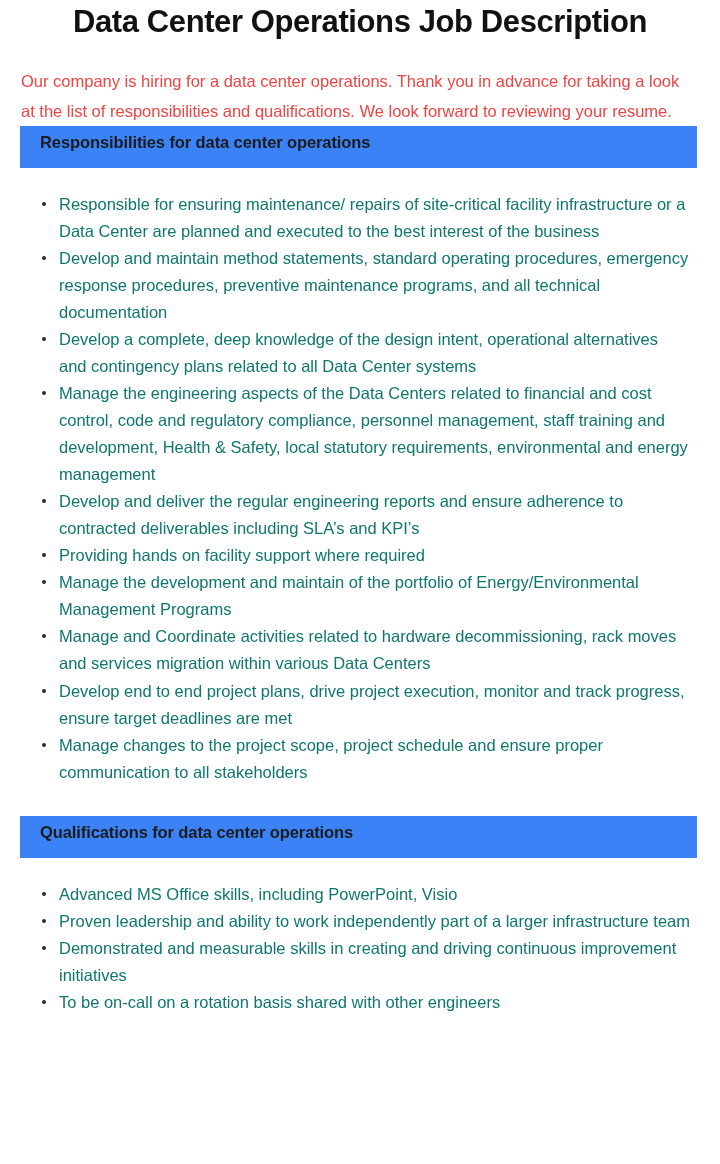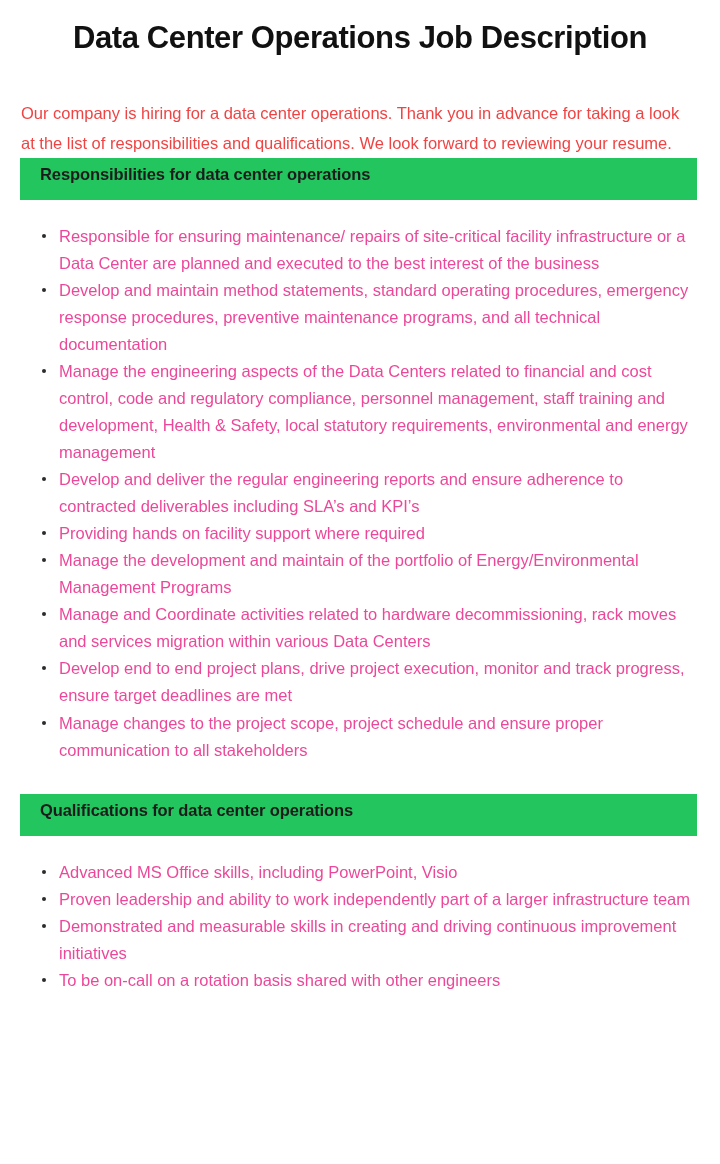--- a/index.html
+++ b/index.html
@@ -23,39 +23,39 @@
   }
 
   
   .page-title {
     font-size: 31px;
     font-weight: 700;
     line-height: 1.15;
     color: #111111;
     text-align: center;
     letter-spacing: -0.4px;
-    margin: 16px;
+    margin: 0;
     padding: 4px 20px 0 20px;
   }
 
   
   .intro {
     margin: 0;
     padding: 26px 26px 0 21px;
     font-size: 16.5px;
     line-height: 1.82;
     color: #ef4444;
   }
 
   
   .section {
     margin: 0;
   }
   .section-header {
-    background: #22c55e;
+    background: #3b82f6;
     margin: 0 23px 0 20px;
     height: 42px;
     display: flex;
     align-items: center;
     padding: 0 0 8px 20px;
   }
   .section-header-title {
     font-size: 16.5px;
     font-weight: 700;
     color: #1c1c1c;
@@ -66,21 +66,21 @@
   
   ul.bullets {
     list-style: none;
     margin: 0;
     padding: 0;
   }
   ul.bullets li {
     position: relative;
     font-size: 16.5px;
     line-height: 1.64;
-    color: #ec4899;
+    color: #0f766e;
     padding: 0 30px 0 59px;
     margin: 0;
   }
   ul.bullets li::before {
     content: "";
     position: absolute;
     left: 42px;
     top: 11px;
     width: 4px;
     height: 4px;
@@ -106,20 +106,21 @@
   <div id="sections-root">
       <div class="section">
         <div class="section-gap"></div>
         <div class="section-header">
           <span class="section-header-title">Responsibilities for data center operations</span>
         </div>
         <div class="list-top-gap"></div>
         <ul class="bullets">
           <li>Responsible for ensuring maintenance/ repairs of site-critical facility infrastructure or a Data Center are planned and executed to the best interest of the business</li>
           <li>Develop and maintain method statements, standard operating procedures, emergency response procedures, preventive maintenance programs, and all technical documentation</li>
+          <li>Develop a complete, deep knowledge of the design intent, operational alternatives and contingency plans related to all Data Center systems</li>
           <li>Manage the engineering aspects of the Data Centers related to financial and cost control, code and regulatory compliance, personnel management, staff training and development, Health &amp; Safety, local statutory requirements, environmental and energy management</li>
           <li>Develop and deliver the regular engineering reports and ensure adherence to contracted deliverables including SLA’s and KPI’s</li>
           <li>Providing hands on facility support where required</li>
           <li>Manage the development and maintain of the portfolio of Energy/Environmental Management Programs</li>
           <li>Manage and Coordinate activities related to hardware decommissioning, rack moves and services migration within various Data Centers</li>
           <li>Develop end to end project plans, drive project execution, monitor and track progress, ensure target deadlines are met</li>
           <li>Manage changes to the project scope, project schedule and ensure proper communication to all stakeholders</li>
         </ul>
         <div class="list-bottom-gap"></div>
       </div>

